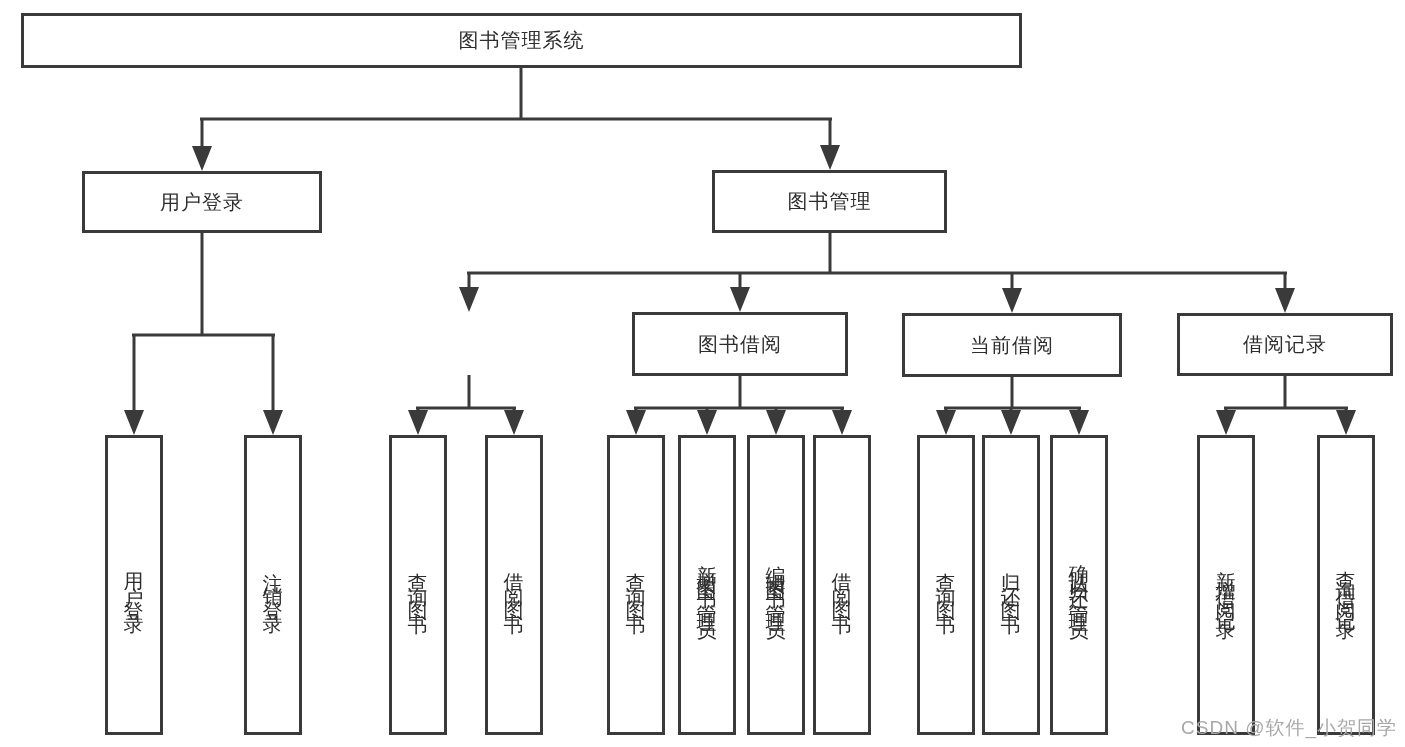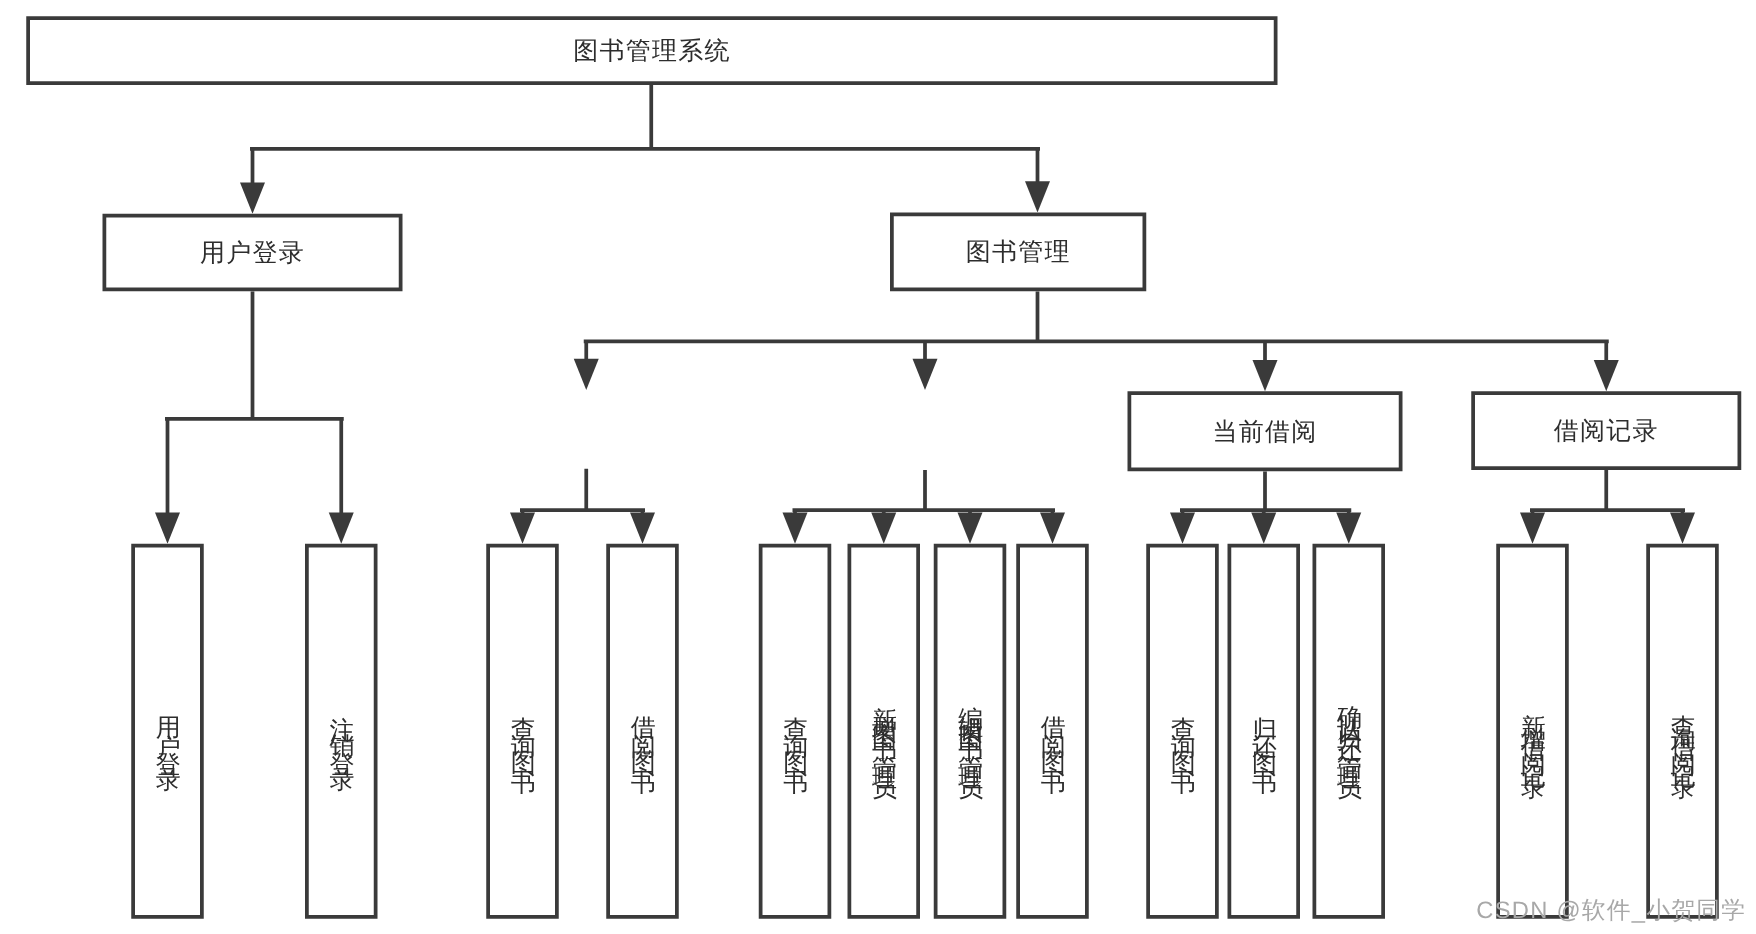--- a/index.html
+++ b/index.html
@@ -124,24 +124,27 @@
     </g>
   </svg>
 
   <div class="node" style="left:21px;top:13px;width:1001px;height:55px;">
     <span class="hlabel">图书管理系统</span>
   </div>
 
   <div class="node" style="left:82px;top:171px;width:240px;height:62px;">
     <span class="hlabel">用户登录</span>
   </div>
-  <div class="node" style="left:712px;top:170px;width:205px;height:63px;">
+  <div class="node" style="left:712px;top:170px;width:235px;height:63px;">
     <span class="hlabel">图书管理</span>
   </div>
 
+  <div class="node" style="left:632px;top:312px;width:216px;height:64px;">
+    <span class="hlabel">图书借阅</span>
+  </div>
   <div class="node" style="left:902px;top:313px;width:220px;height:64px;">
     <span class="hlabel">当前借阅</span>
   </div>
   <div class="node" style="left:1177px;top:313px;width:216px;height:63px;">
     <span class="hlabel">借阅记录</span>
   </div>
 
   <div class="node" style="left:105px;top:435px;width:58px;height:300px;">
     <span class="vtext">用户登录</span>
   </div>

